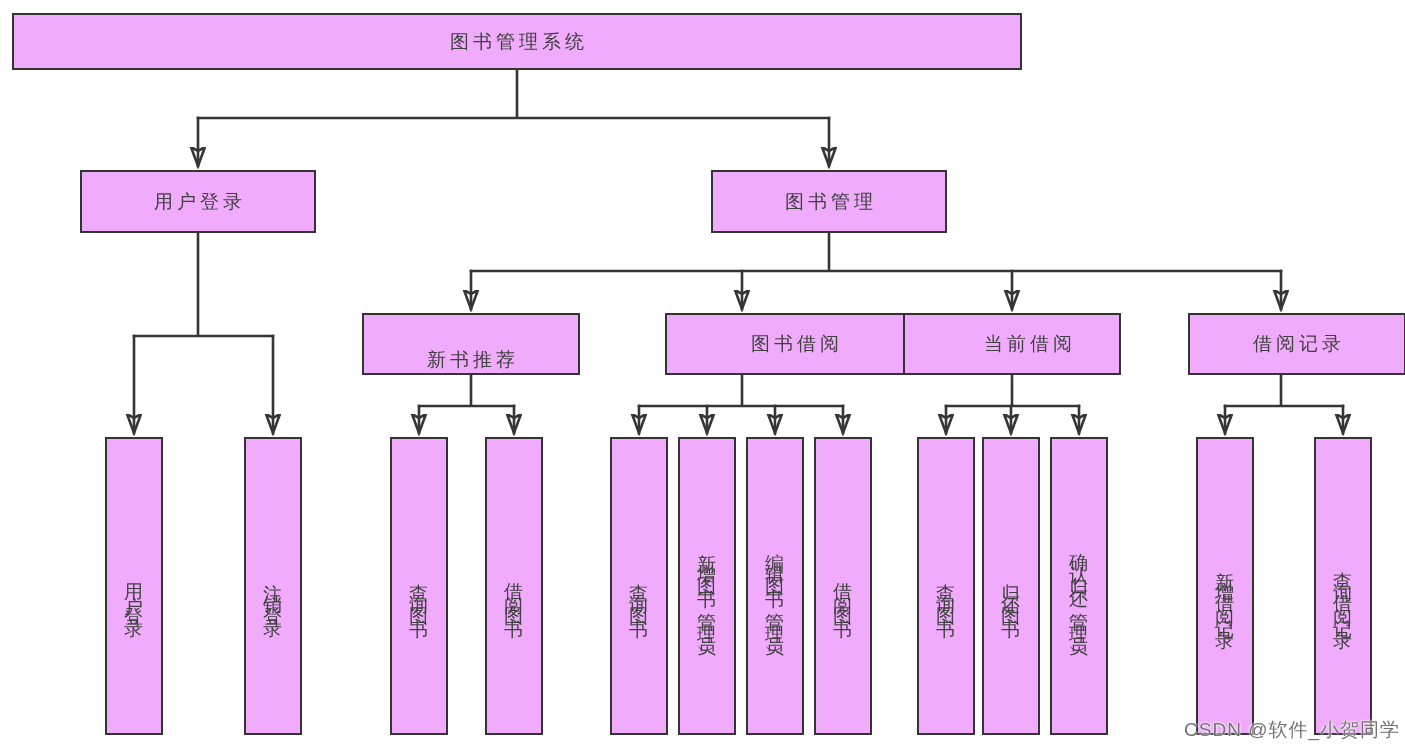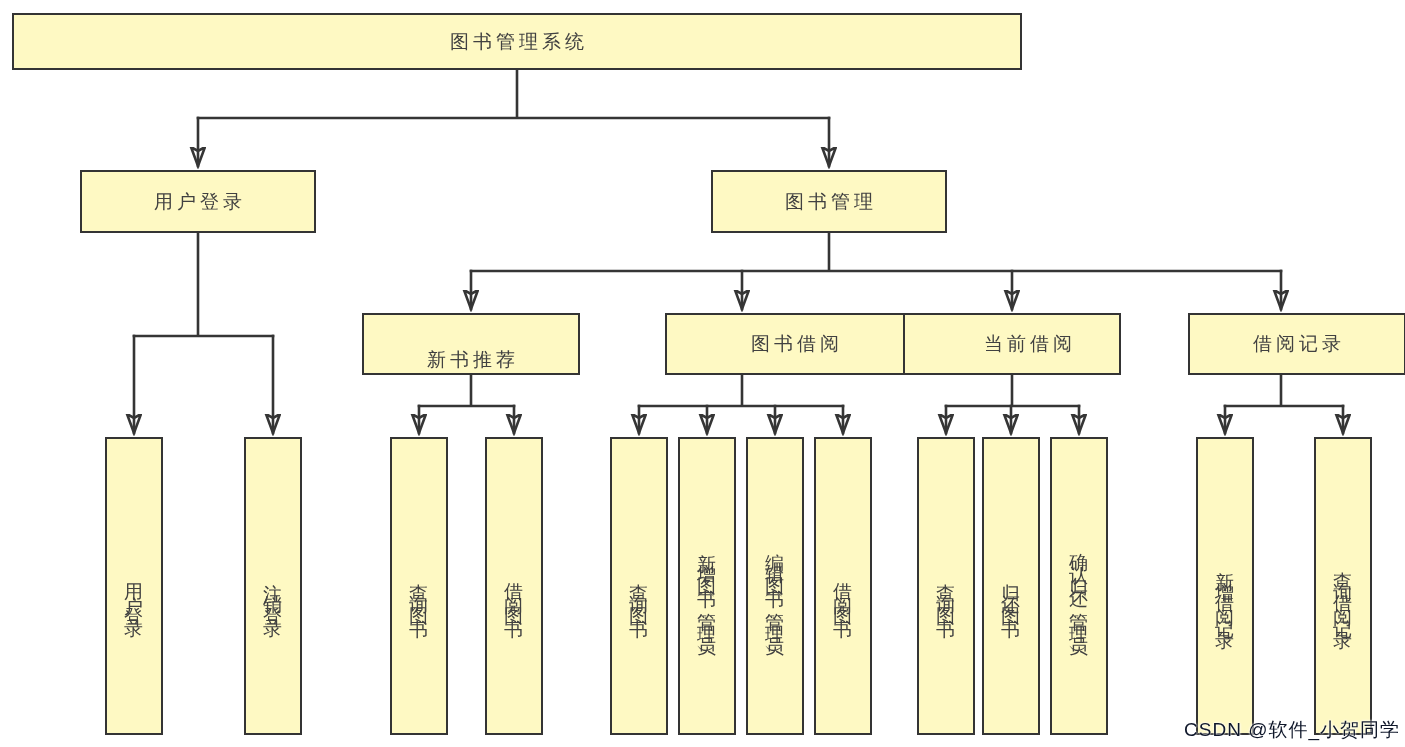--- a/index.html
+++ b/index.html
@@ -24,21 +24,21 @@
   }
   .edges path {
     stroke: #353535;
     stroke-width: 2.6;
     fill: none;
     stroke-linecap: square;
   }
   .node {
     position: absolute;
     box-sizing: border-box;
-    background: #fef9c3;
+    background: #f0abfc;
     border: 2.5px solid #343434;
     display: flex;
     align-items: center;
     justify-content: center;
     color: #414141;
   }
   .node.h .lbl {
     font-size: 19px;
     letter-spacing: 4px;
     text-indent: 4px;
@@ -52,21 +52,21 @@
     letter-spacing: 12px;
     margin-bottom: -12px;
     white-space: nowrap;
   }
   .watermark {
     position: absolute;
     right: 5px;
     bottom: 4px;
     font-size: 19px;
     letter-spacing: 1px;
-    color: #0f172a;
+    color: #737373;
     text-shadow: 0 0 2px #ffffff, 0 0 3px #ffffff;
     white-space: nowrap;
   }
 </style>
 </head>
 <body>
 
 <div class="canvas">
 
   <svg class="edges" viewBox="0 0 1405 747" xmlns="http://www.w3.org/2000/svg">

